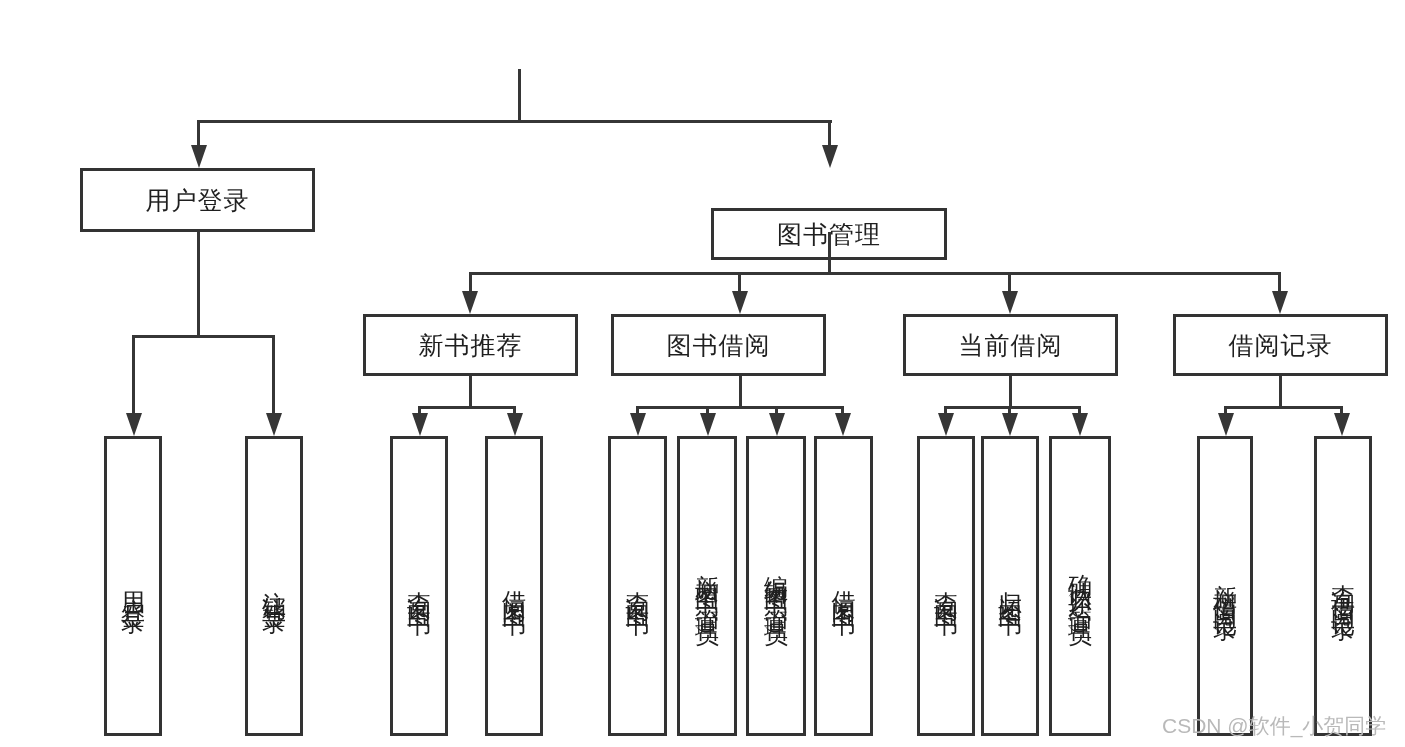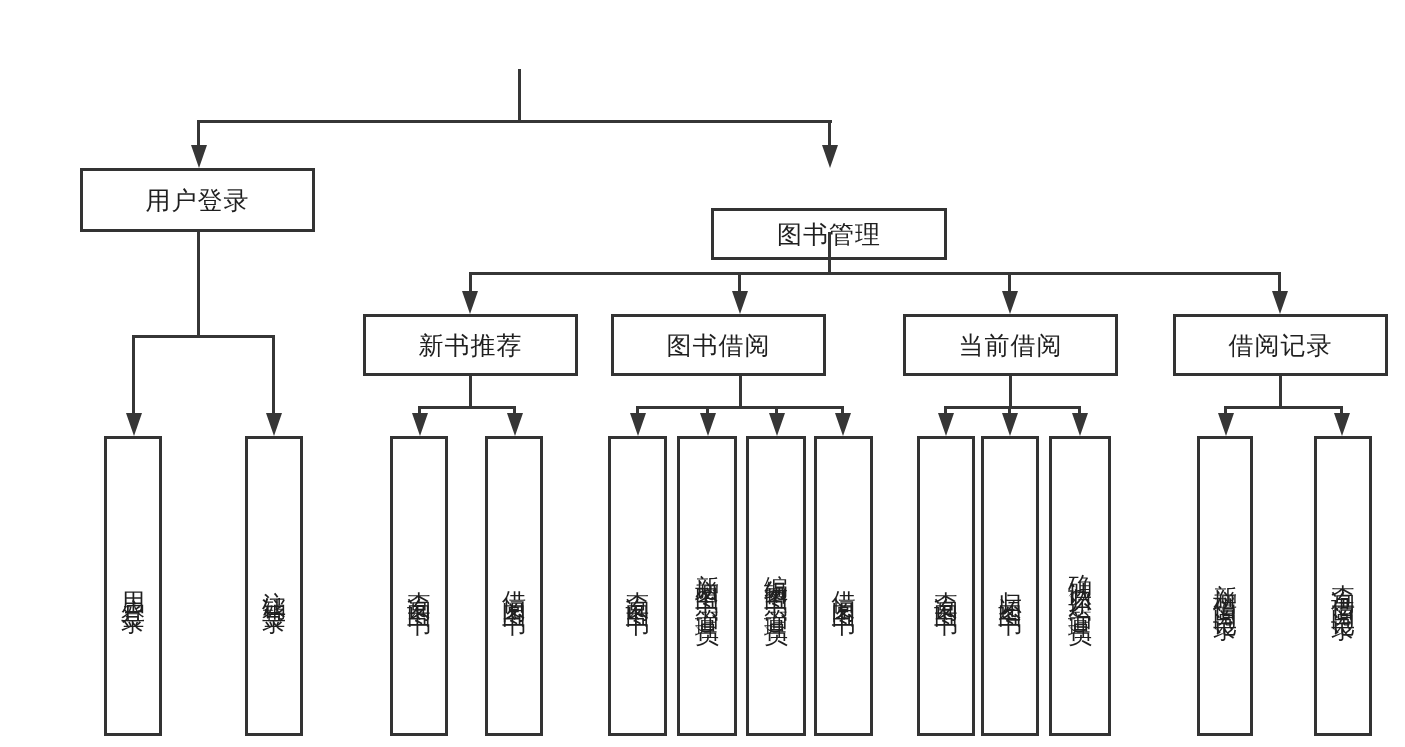--- a/index.html
+++ b/index.html
@@ -185,14 +185,15 @@
     <span>确认归还（管理员）</span>
   </div>
 
   <div class="vnode" style="left:1197px;top:436px;width:56px;height:300px;">
     <span>新增借阅记录</span>
   </div>
   <div class="vnode" style="left:1314px;top:436px;width:58px;height:300px;">
     <span>查询借阅记录</span>
   </div>
 
+  <div class="watermark">CSDN @软件_小贺同学</div>
 
 </div>
 
 </body></html>

